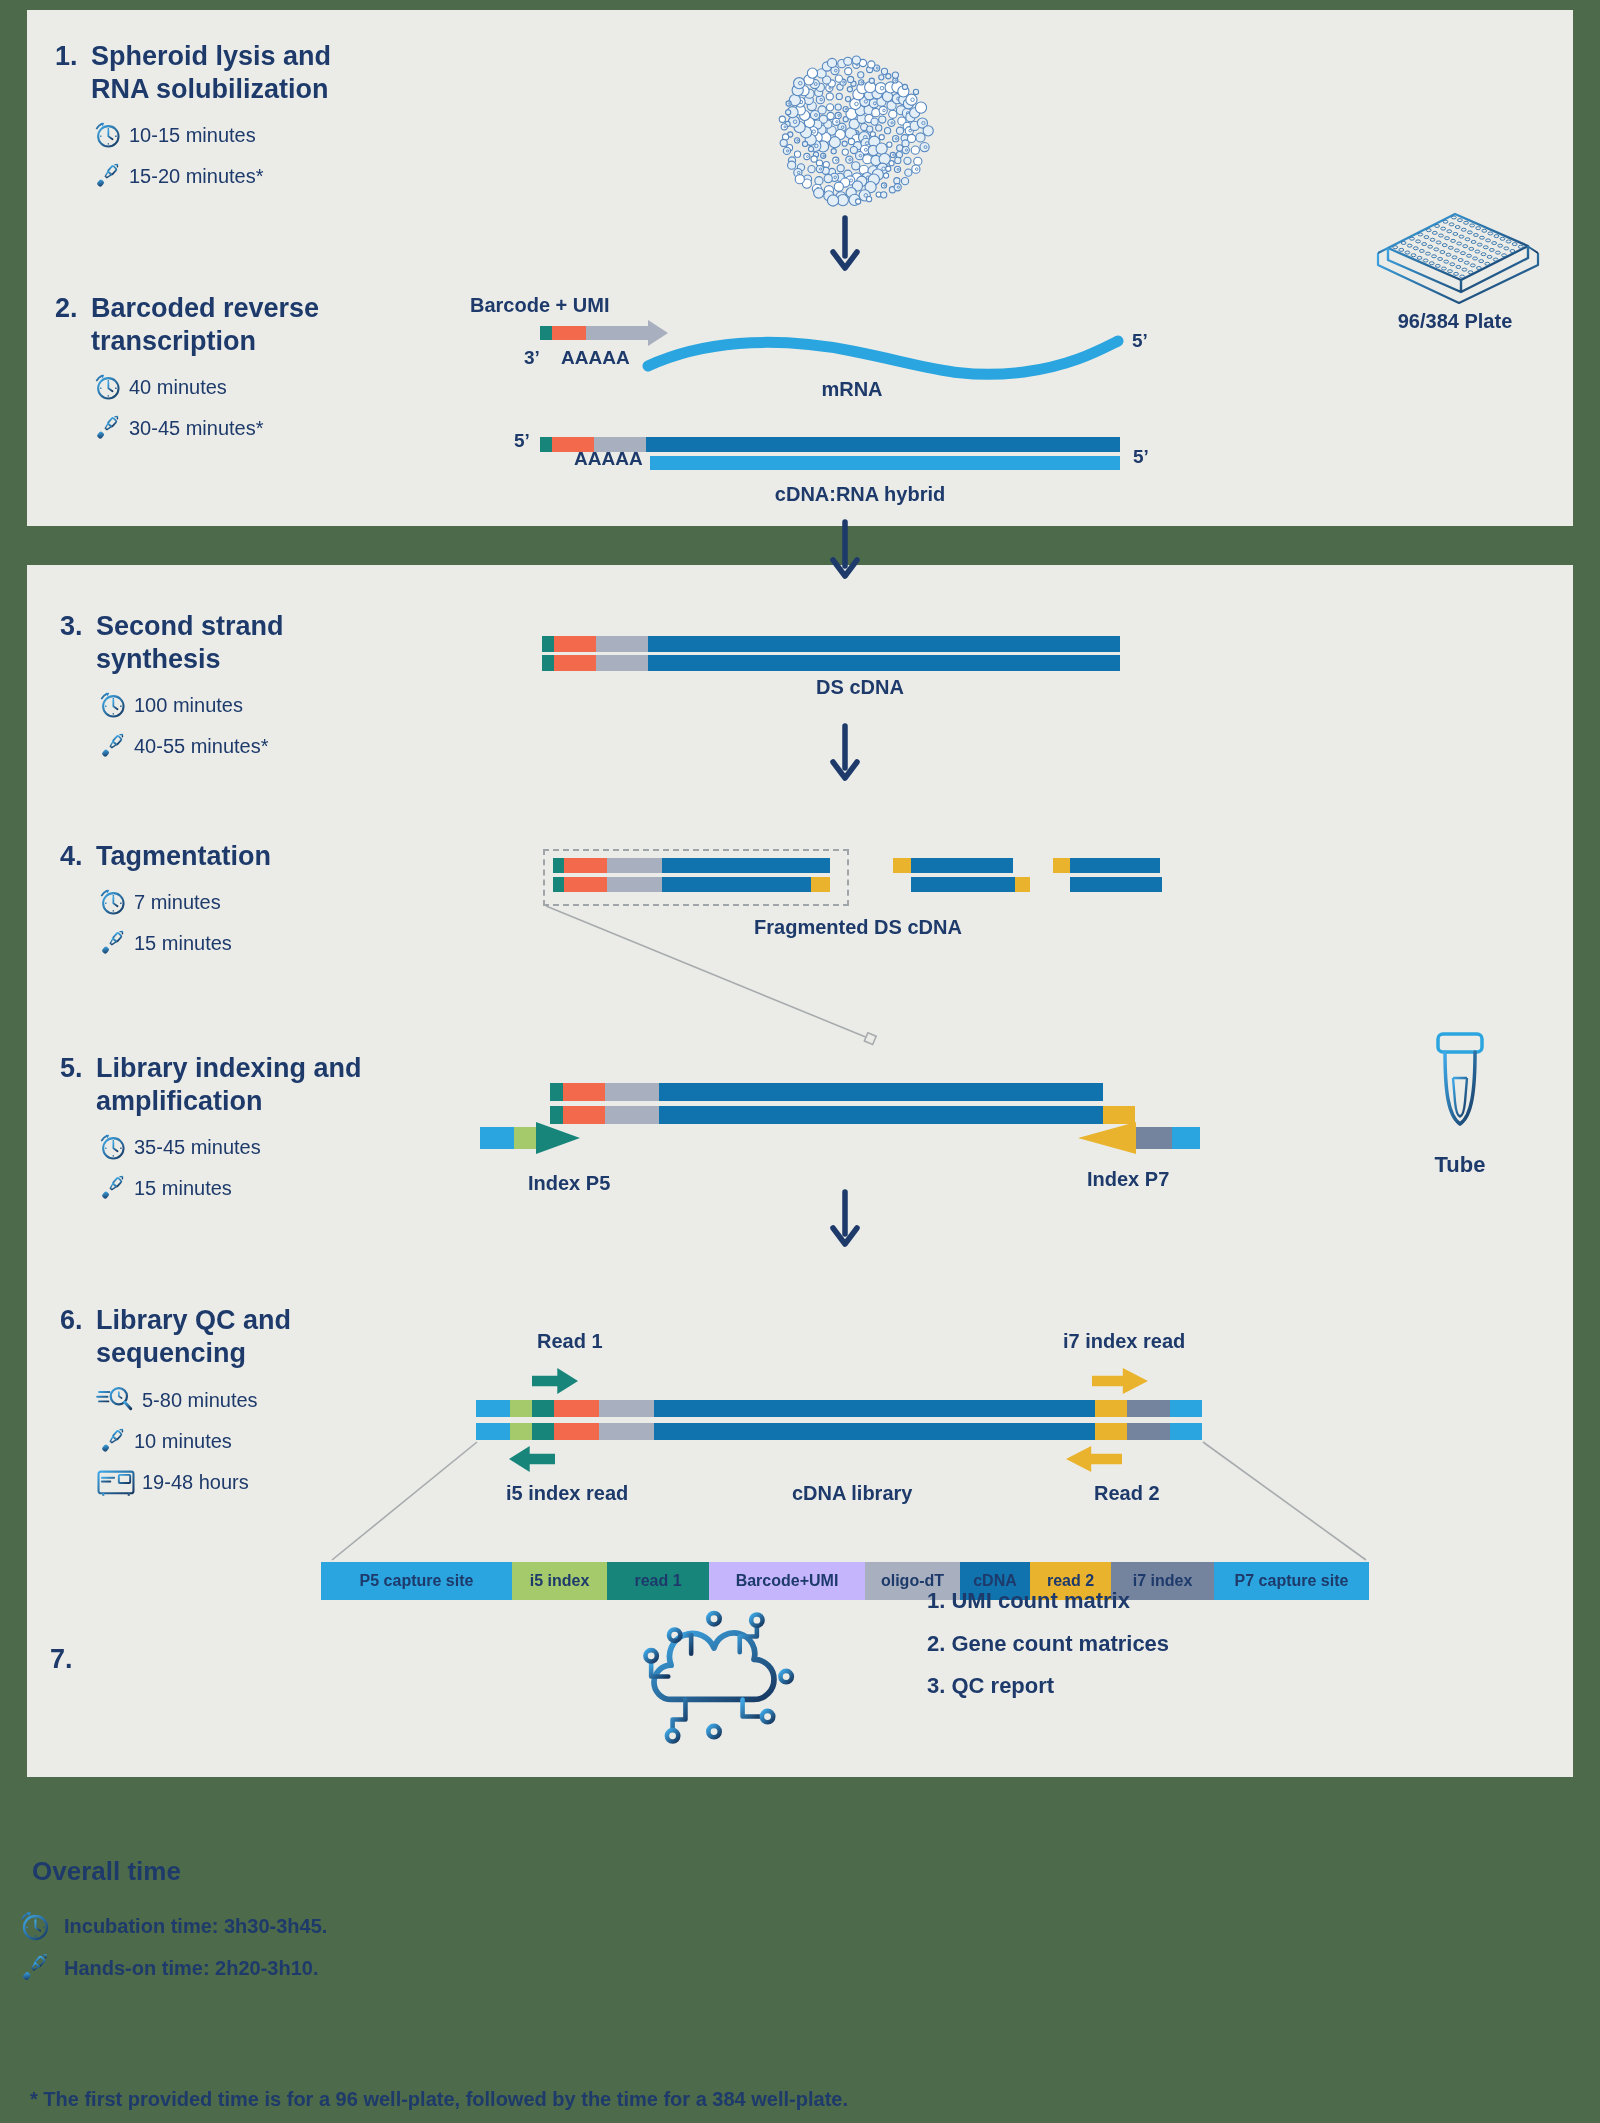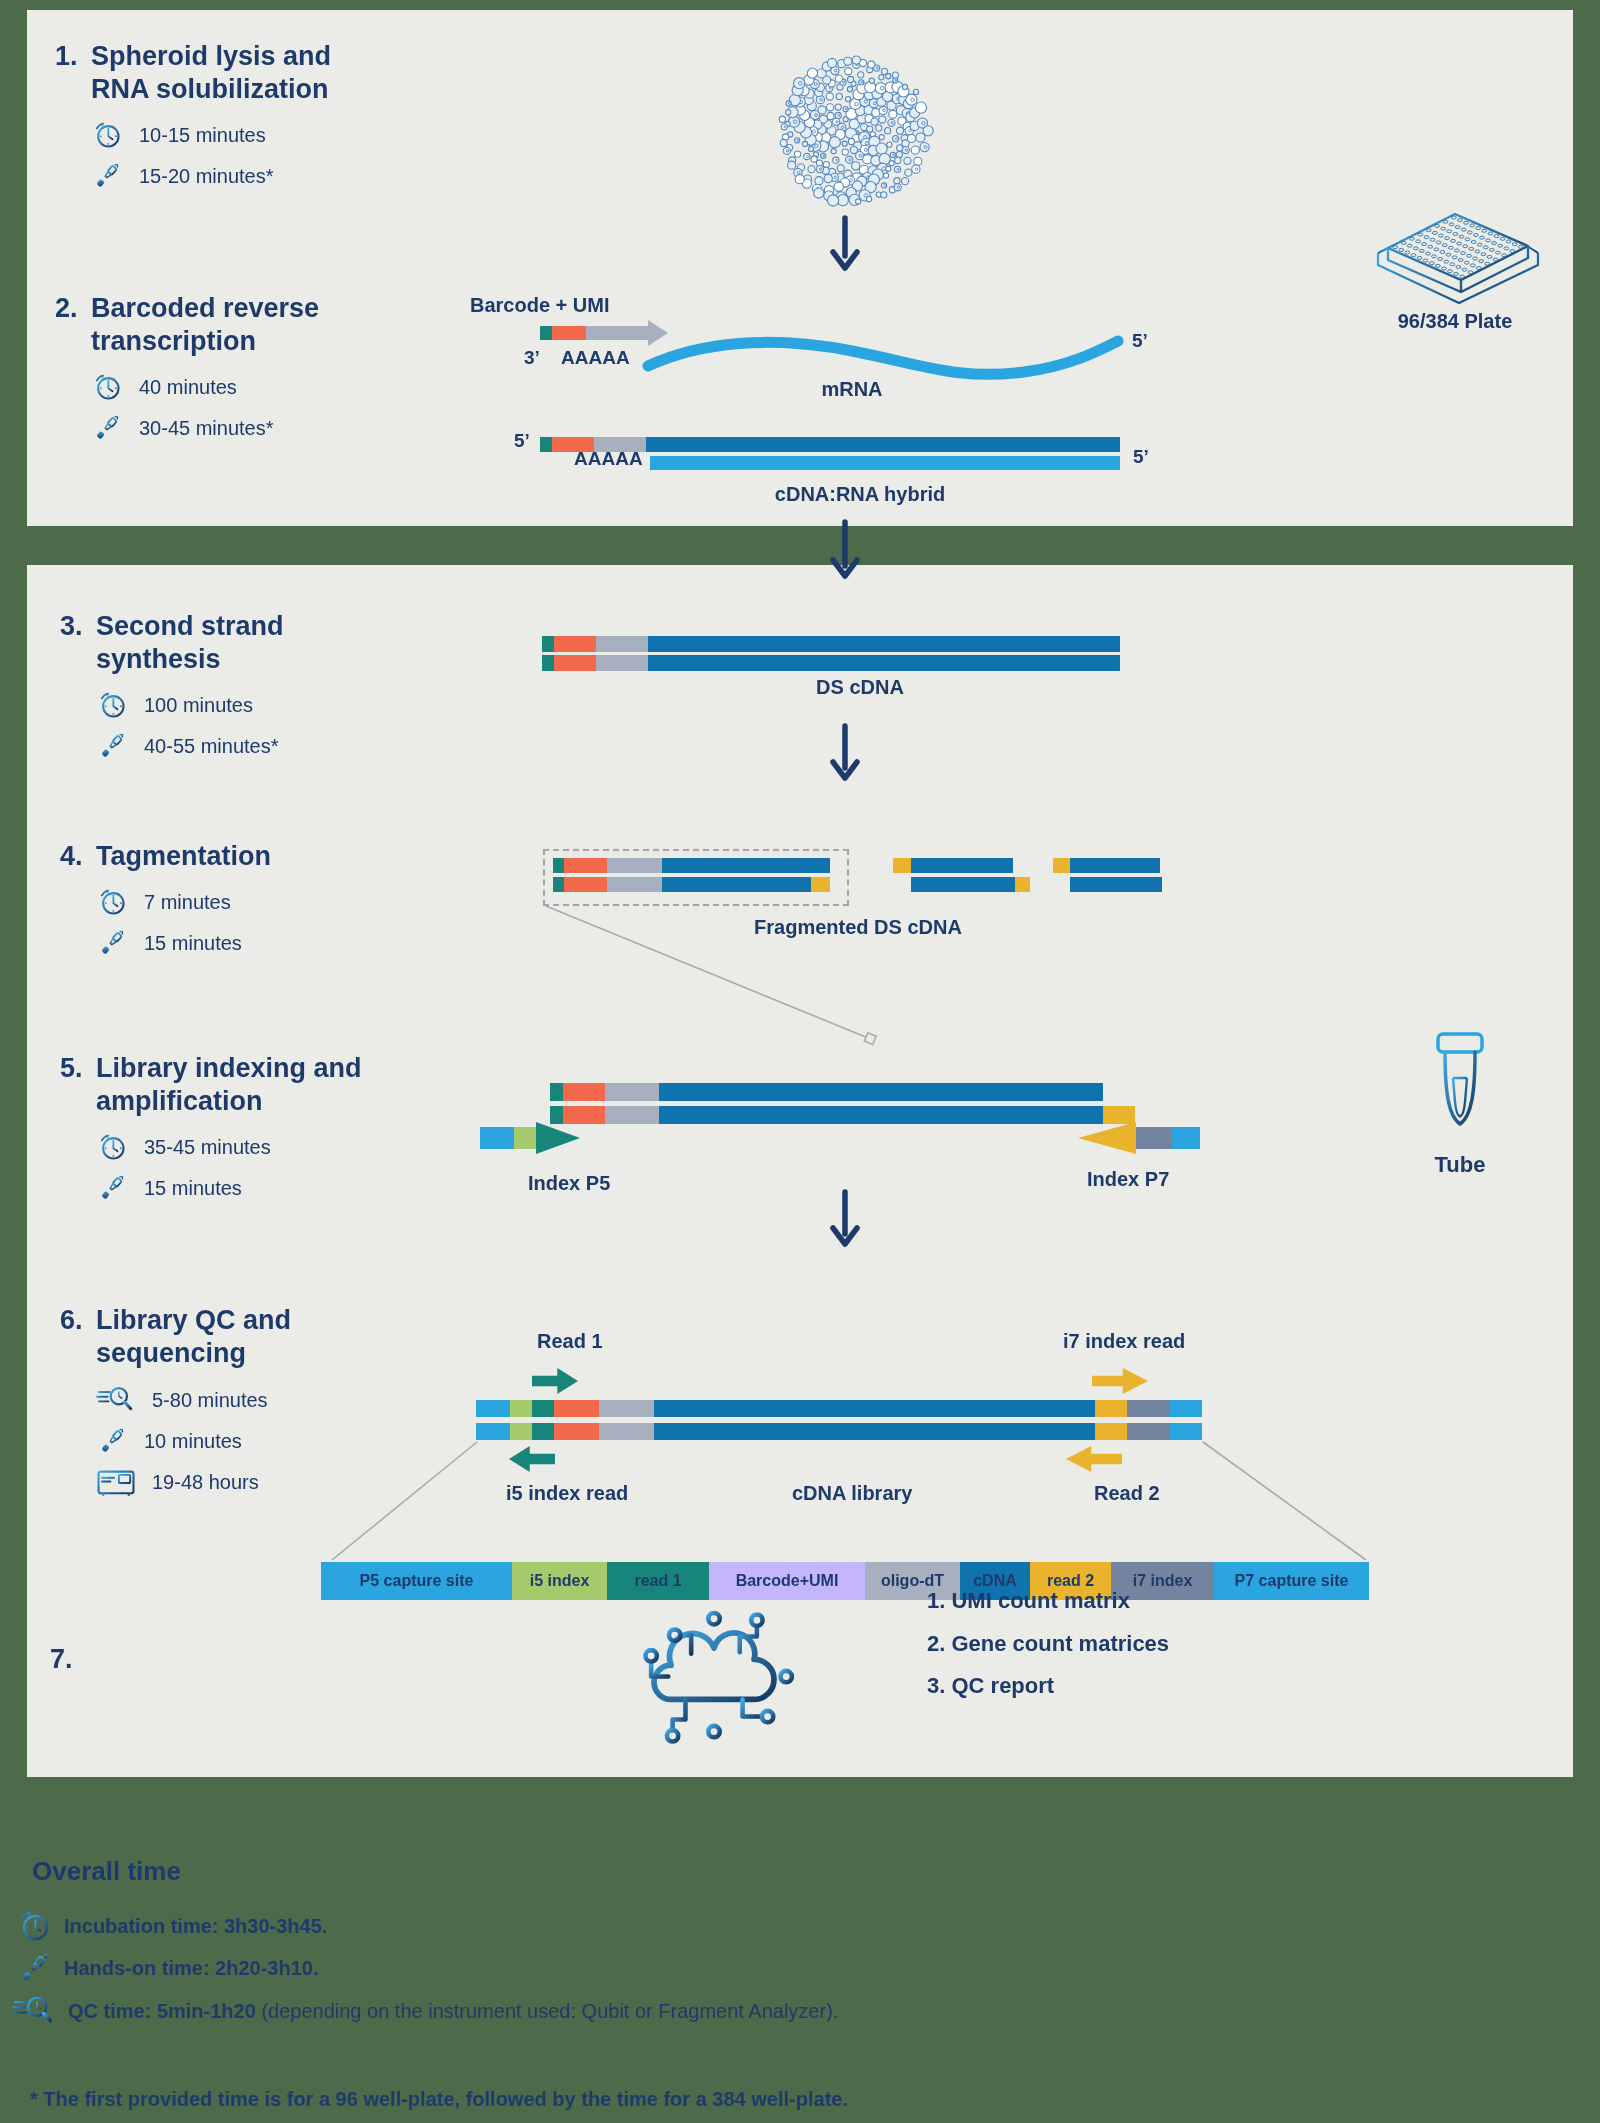--- a/index.html
+++ b/index.html
@@ -7,21 +7,21 @@
          font-family:"Liberation Sans","DejaVu Sans",sans-serif;overflow:hidden;}
   .panel{position:absolute;left:27px;width:1546px;background:var(--panel,#EBECE8);}
   #panel1{top:10px;height:516px;}
   #panel2{top:565px;height:1212px;}
   #overlay{position:absolute;left:0;top:0;pointer-events:none;}
 
   .step{position:absolute;}
   .h{display:flex;color:var(--navy);font-weight:700;font-size:27px;line-height:33px;}
   .h .n{flex:none;width:36px;}
   .times{margin-top:13px;margin-left:36px;display:flex;flex-direction:column;gap:9px;}
-  .trow{display:flex;align-items:center;gap:16px;color:var(--navy);font-size:20px;font-weight:500;}
+  .trow{display:flex;align-items:center;gap:6px;color:var(--navy);font-size:20px;font-weight:500;}
   .trow svg{flex:none;}
 
   .dlab{position:absolute;color:var(--navy);font-weight:700;font-size:20px;white-space:nowrap;}
   .ctr{transform:translateX(-50%);}
   .plab{position:absolute;color:var(--navy);font-weight:700;font-size:19px;white-space:nowrap;}
 
   .bar{position:absolute;display:flex;align-items:center;}
   .seg{flex:none;display:flex;align-items:center;justify-content:center;}
   .head-r{clip-path:polygon(0 0,100% 50%,0 100%);}
   .head-l{clip-path:polygon(100% 0,0 50%,100% 100%);}
@@ -857,22 +857,16 @@
         <use href="#i-clock"></use>
       </svg>
     <span><span class="b">Incubation time: 3h30-3h45.</span><span class="r"></span></span>
   </div>
   <div class="orow" style="left:16px;top:1950px">
     <svg width="36" height="36">
         <use href="#i-pipette"></use>
       </svg>
     <span><span class="b">Hands-on time: 2h20-3h10.</span><span class="r"></span></span>
   </div>
-  <div class="orow" style="left:12px;top:1992px">
-    <svg width="44" height="38">
-        <use href="#i-qc"></use>
-      </svg>
-    <span><span class="b">QC time: 5min-1h20</span><span class="r"> (depending on the instrument used: Qubit or Fragment Analyzer).</span></span>
-  </div>
 
   <div id="footnote" style="left:30px;top:2088px">* The first provided time is for a 96 well-plate, followed by the time for a 384 well-plate.</div>
 
 </div>
 
 </body></html>

